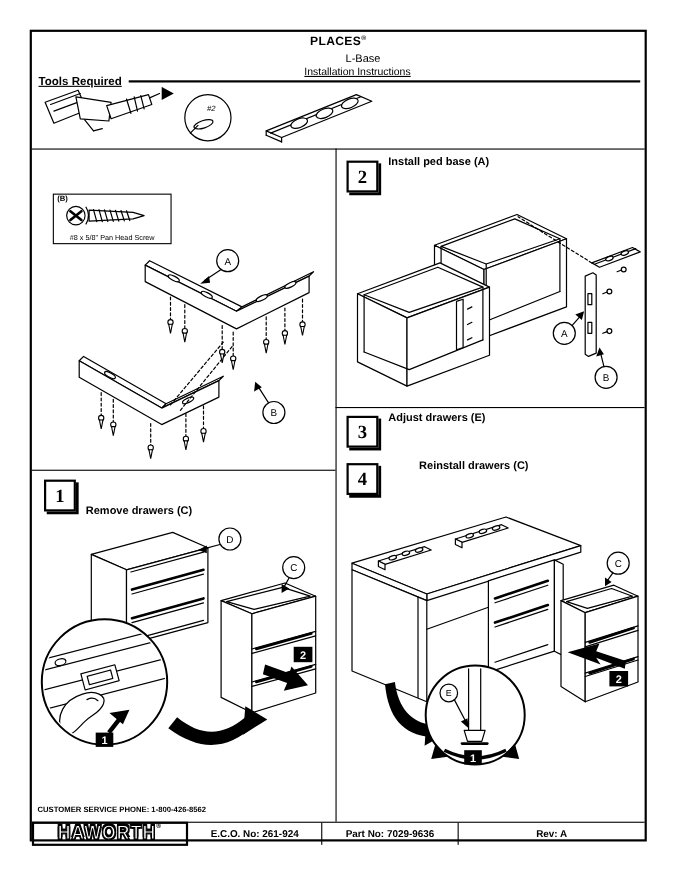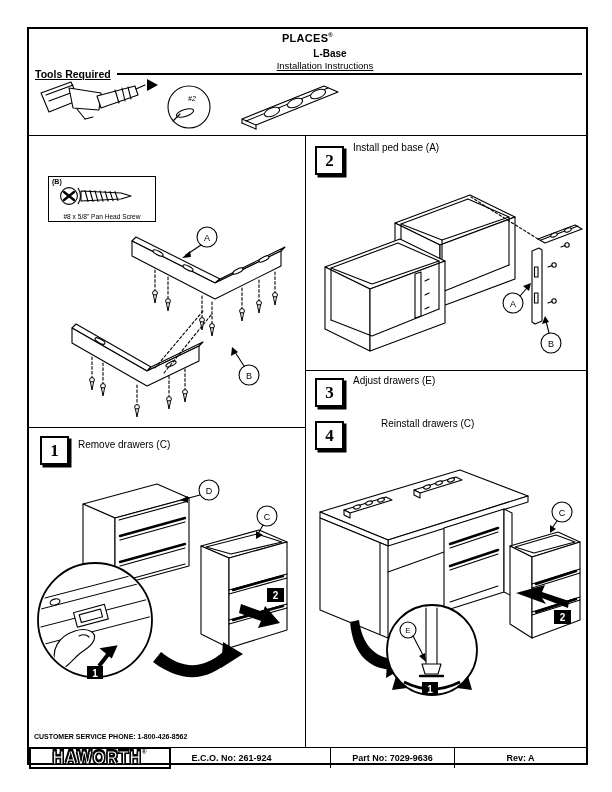--- a/index.html
+++ b/index.html
@@ -4,31 +4,31 @@
 <style>
   html,body{margin:0;padding:0;}
   body{width:612px;height:792px;background:#fff;position:relative;
        font-family:"Liberation Sans",sans-serif;color:#000;}
   .page{position:absolute;left:27px;top:27px;width:557px;height:734px;
         border:2px solid #000;background:#fff;}
   .abs{position:absolute;}
   .ctr{left:0;right:0;text-align:center;}
   .brand{top:3px;font-size:11px;font-weight:bold;letter-spacing:.3px;}
   .brand sup{font-size:6px;}
-  .product{top:19px;font-size:10px;font-weight:bold;padding-left:45px;}
+  .product{top:19px;font-size:10px;font-weight:normal;padding-left:45px;}
   .doctype{top:31px;font-size:9.5px;text-decoration:underline;padding-left:35px;}
   .tools-row{left:6px;top:39px;right:4px;display:flex;align-items:center;}
   .tools-row .lbl{font-size:10.5px;font-weight:bold;white-space:nowrap;text-decoration:underline;}
   .tools-row .rule{flex:1;height:1.2px;background:#000;margin-left:6px;}
   .hline{background:#000;height:1.2px;}
   .vline{background:#000;width:1.2px;}
   .numbox{width:25px;height:25px;border:2px solid #000;background:#fff;
           box-shadow:2.5px 2.5px 0 #000;display:flex;align-items:center;justify-content:center;
           font-family:"Liberation Serif",serif;font-size:17px;font-weight:bold;}
-  .steplabel{font-size:10px;font-weight:normal;}
+  .steplabel{font-size:10px;font-weight:bold;}
   .screwbox{border:1.6px solid #000;background:#fff;}
   .screwbox .ref{position:absolute;left:3px;top:1px;font-size:7px;font-weight:bold;}
   .screwbox .cap{position:absolute;left:0;right:0;bottom:1px;text-align:center;font-size:6.6px;}
   .phone{font-size:7px;font-weight:bold;}
   .fbar{display:flex;align-items:stretch;border-top:1.6px solid #000;}
   .fcell{display:flex;align-items:center;justify-content:center;
          font-size:9px;font-weight:bold;white-space:nowrap;}
   .fsep{border-left:1.6px solid #000;}
   .logobox{flex:1;margin:0;border:2px solid #000;display:flex;align-items:center;
            justify-content:center;}
@@ -342,21 +342,21 @@
       <polygon class="blk" points="86,224 82,238 97,236"></polygon>
       <polygon class="blk" points="158,224 162,238 147,236"></polygon>
       <rect class="blk" x="112" y="230" width="16" height="13"></rect>
       <text class="num" x="120" y="240.5">1</text>
     </g>
   </svg>
 
   <div class="abs numbox" style="left:11px;top:407px;">
     <span>1</span>
   </div>
-  <div class="abs steplabel" style="left:49px;top:410px;">Remove drawers (C)</div>
+  <div class="abs steplabel" style="left:49px;top:430px;">Remove drawers (C)</div>
 
   <svg class="abs" style="left:6px;top:441px;" width="265" height="235" viewBox="0 0 265 235">
 
     <g>
       <polygon class="fw" points="48,34 122,14 154,28 80,48"></polygon>
       <polygon class="fw" points="48,34 80,48 80,116 48,102"></polygon>
       <polygon class="fw" points="80,48 154,28 154,96 80,116"></polygon>
       <line class="ln" x1="84" y1="50" x2="150" y2="32"></line>
       <line class="thk" x1="85" y1="66" x2="150" y2="48"></line>
       <line class="ln" x1="85" y1="70" x2="150" y2="52"></line>
@@ -426,17 +426,17 @@
 
   <div class="abs phone" style="left:5px;top:704px;">CUSTOMER SERVICE PHONE: 1-800-426-8562</div>
 
   <div class="abs fbar" style="left:0;top:718px;width:557px;height:20px;">
     <div class="fcell" style="width:142px;">
       <div class="logobox">
         <span class="logotype"><span>HAWORTH</span><span class="reg">®</span></span>
       </div>
     </div>
     <div class="fcell" style="width:121px;">E.C.O. No: 261-924</div>
-    <div class="fcell fsep" style="width:123px;margin-left:38px;">Part No:  7029-9636</div>
+    <div class="fcell fsep" style="width:123px;">Part No:  7029-9636</div>
     <div class="fcell fsep" style="flex:1;">Rev:  A</div>
   </div>
 
 </div>
 
 </body></html>

